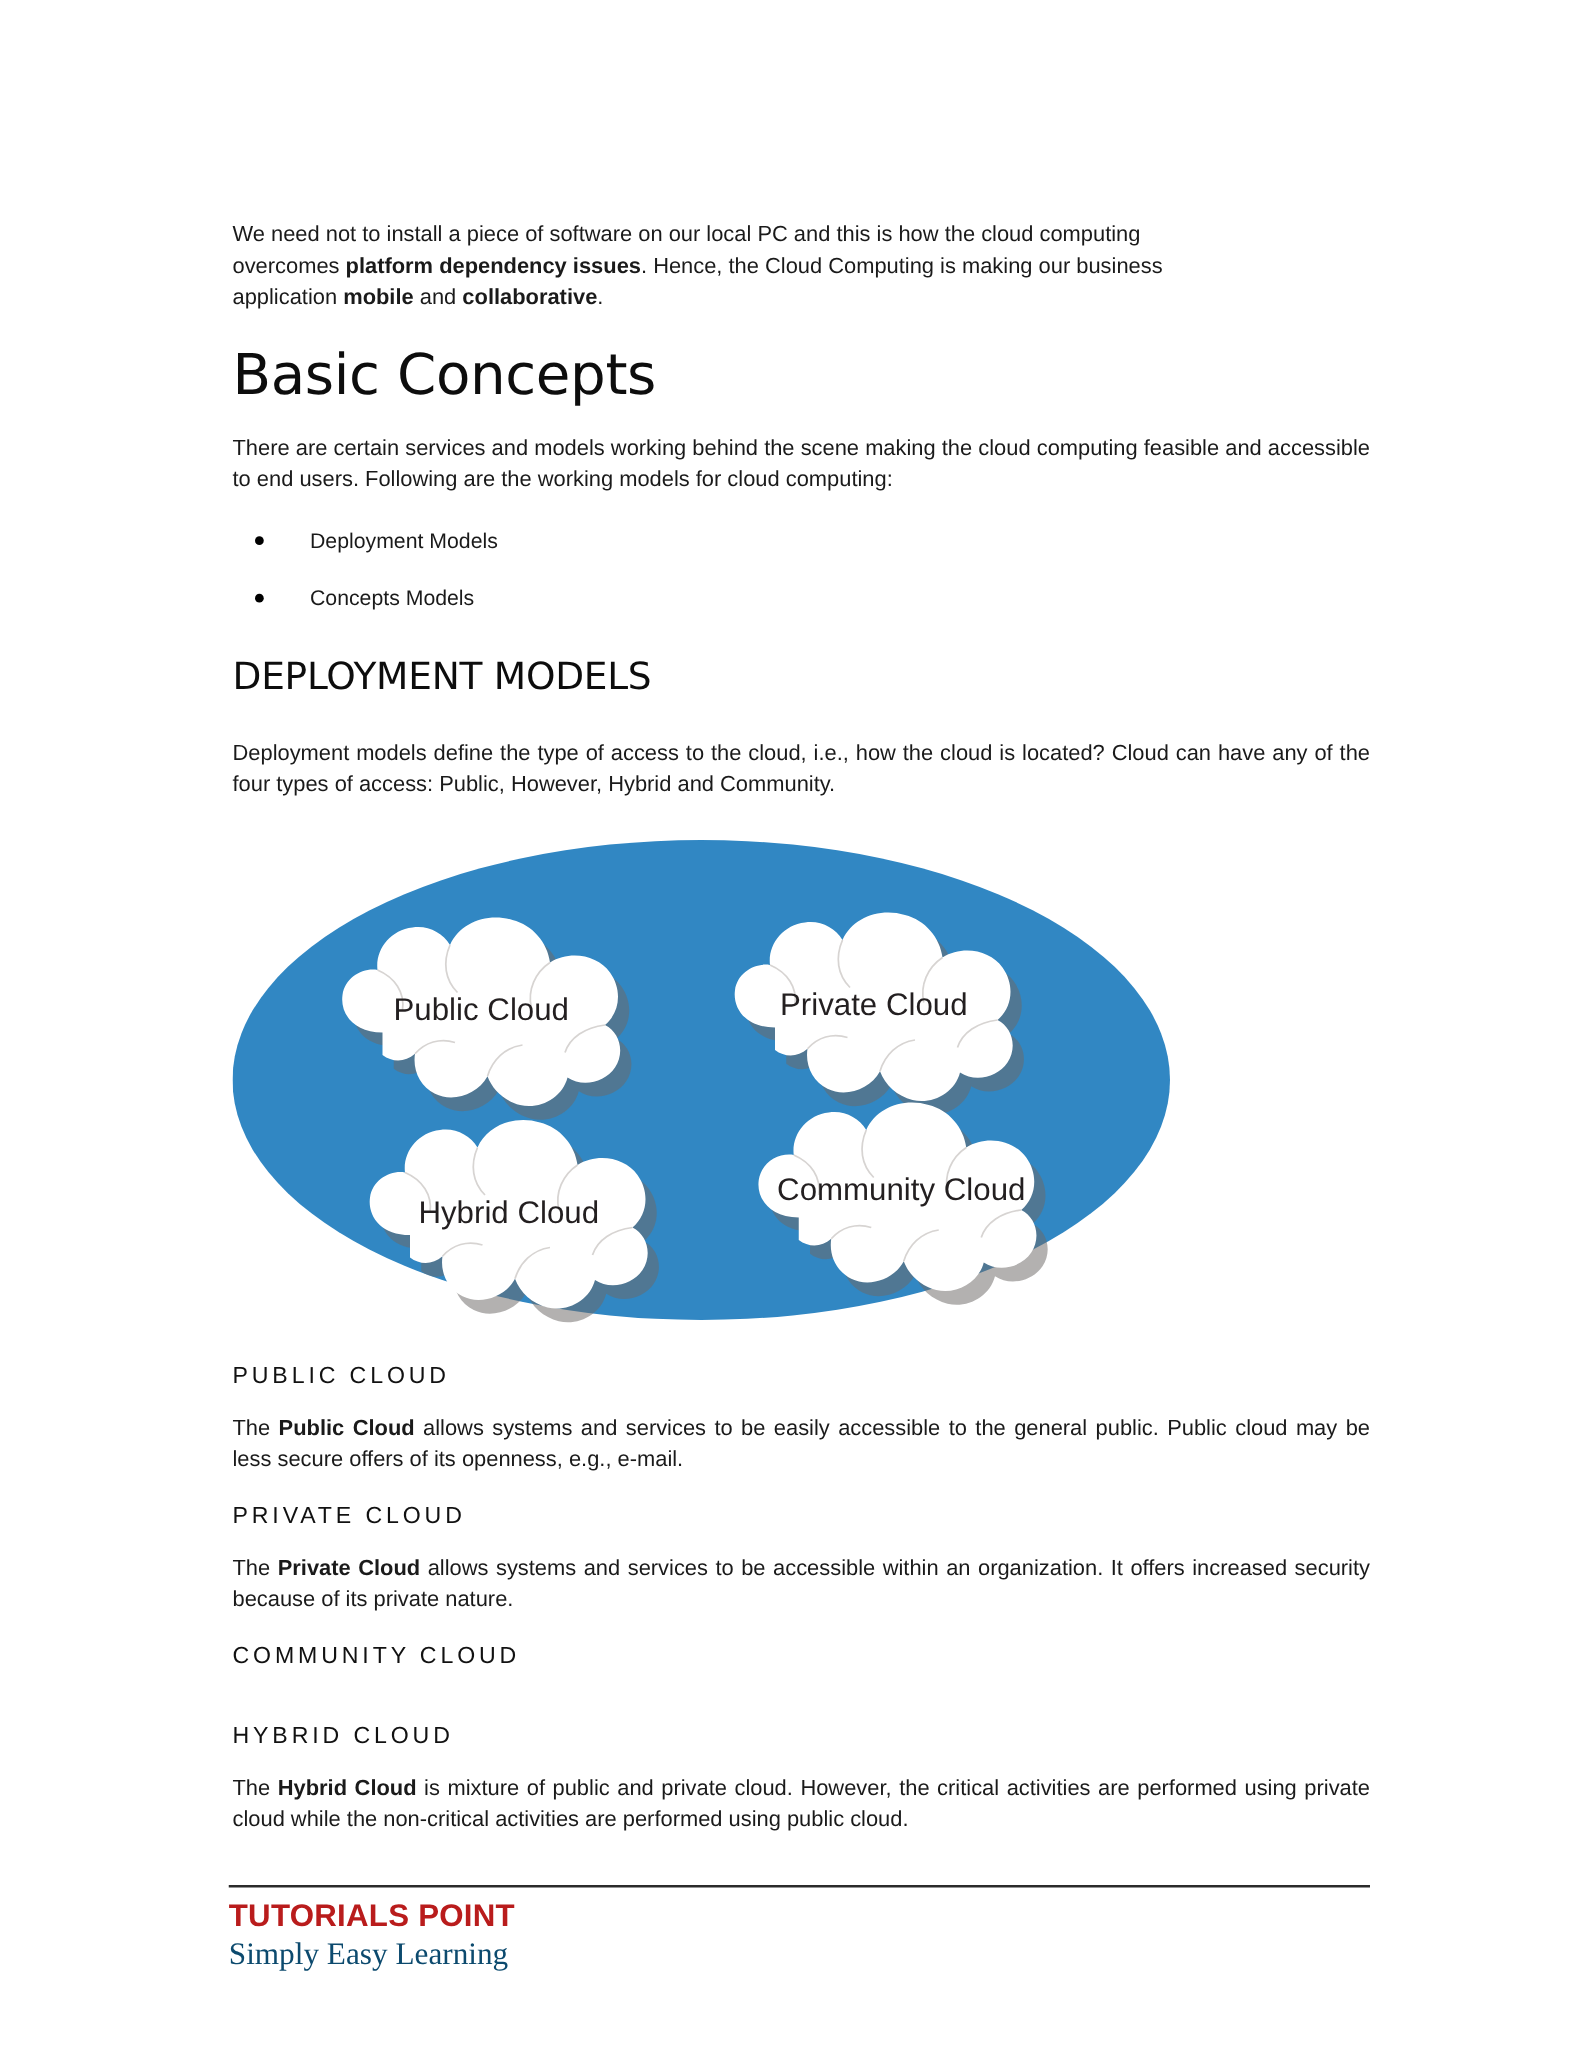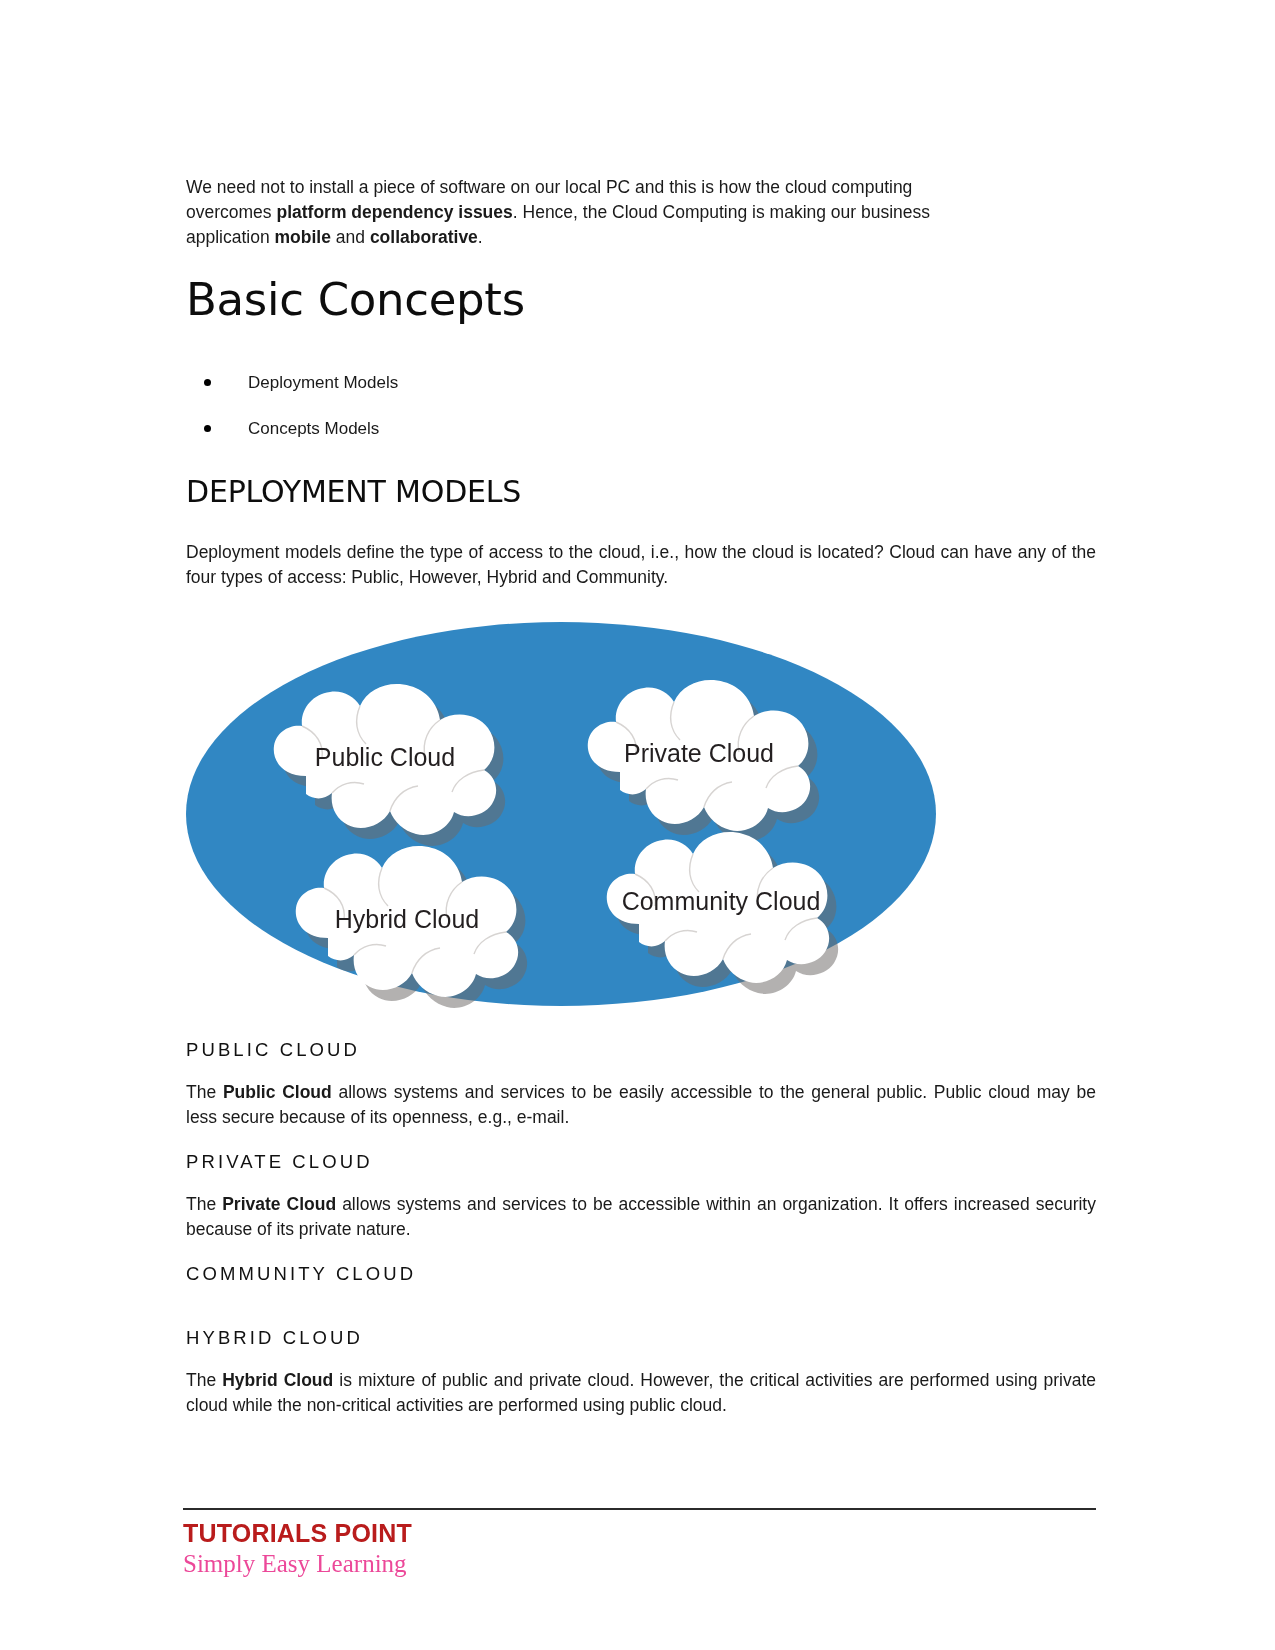--- a/index.html
+++ b/index.html
@@ -132,21 +132,21 @@
     line-height: 30px;
     letter-spacing: 0.2px;
     color: #b91c1c;
     margin: 8px 0 0 0;
   }
   .footer-sub {
     font-family: "Liberation Serif", serif;
     font-weight: 400;
     font-size: 25px;
     line-height: 30px;
-    color: #ec4899;
+    color: #0c4a6e;
     margin: 1px 0 0 0;
   }
 
   .sp-10 { height: 10px; }
   .sp-14 { height: 14px; }
   .sp-18 { height: 18px; }
   .sp-20 { height: 20px; }
   .sp-22 { height: 22px; }
   .sp-24 { height: 24px; }
   .sp-26 { height: 26px; }
@@ -158,20 +158,21 @@
 <div class="page">
 
   <div class="content">
 
     <p class="para intro-para"><span>We need not to install a piece of software on our local PC and this is how the cloud computing overcomes </span><b>platform dependency issues</b><span>. Hence, the Cloud Computing is making our business application </span><b>mobile</b><span> and </span><b>collaborative</b><span>.</span></p>
 
     <h1 class="h1">Basic Concepts</h1>
 
     <div class="sp-24"></div>
 
+    <p class="para">There are certain services and models working behind the scene making the cloud computing feasible and accessible to end users. Following are the working models for cloud computing:</p>
 
     <div class="sp-26"></div>
 
     <ul class="bullets">
       <li>
         <span class="dot"></span>
         <span>Deployment Models</span>
       </li>
       <li>
         <span class="dot"></span>
@@ -280,21 +281,21 @@
           </g>
           <text x="118" y="82" text-anchor="middle" font-family="Liberation Sans, sans-serif" font-size="25" fill="#231f20">Community Cloud</text>
         </g>
       </svg>
     </div>
 
     <div class="sp-14"></div>
 
     <h3 class="h3">PUBLIC CLOUD</h3>
     <div class="sp-18"></div>
-    <p class="para"><span>The </span><b>Public Cloud</b><span> allows systems and services to be easily accessible to the general public. Public cloud may be less secure because of its openness, e.g., e-mail.</span></p>
+    <p class="para"><span>The </span><b>Public Cloud</b><span> allows systems and services to be easily accessible to the general public. Public cloud may be less secure offers of its openness, e.g., e-mail.</span></p>
 
     <div class="sp-20"></div>
 
     <h3 class="h3">PRIVATE CLOUD</h3>
     <div class="sp-18"></div>
     <p class="para"><span>The </span><b>Private Cloud</b><span> allows systems and services to be accessible within an organization. It offers increased security because of its private nature.</span></p>
 
     <div class="sp-20"></div>
 
     <h3 class="h3">COMMUNITY CLOUD</h3>

